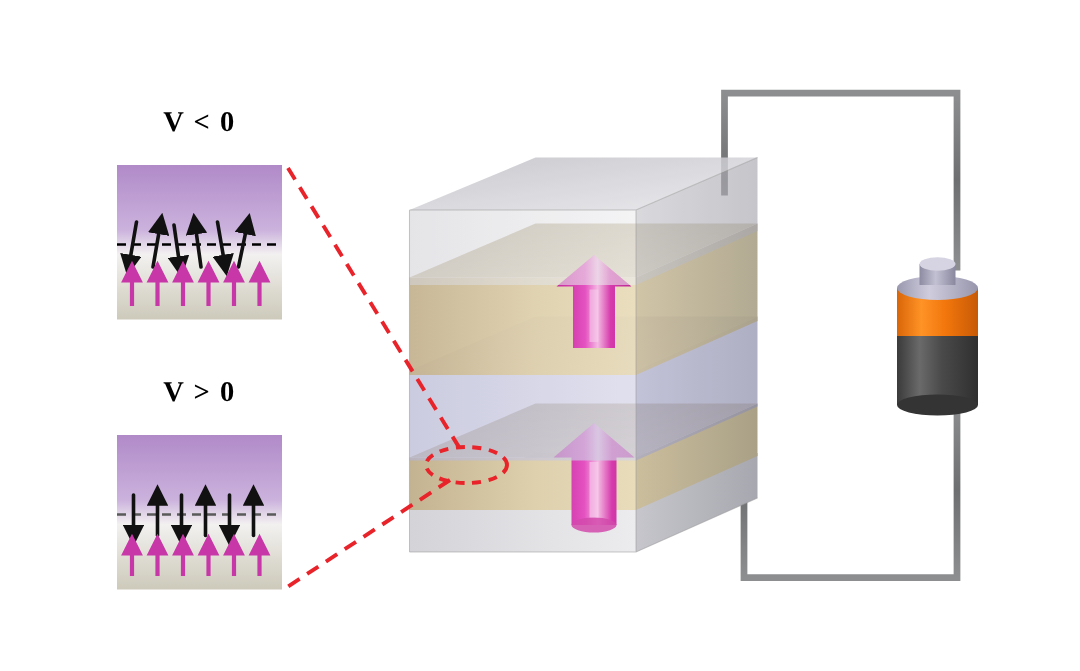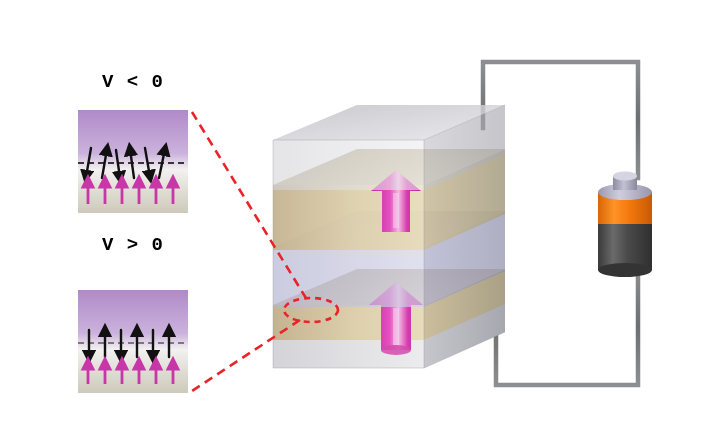--- a/index.html
+++ b/index.html
@@ -16,30 +16,30 @@
   }
   #figure {
     position: absolute;
     left: 0;
     top: 0;
     width: 720px;
     height: 447px;
   }
   .panel-label {
     position: absolute;
-    font-family: Liberation Mono, monospace;
+    font-family: Liberation Serif, serif;
     font-weight: bold;
     font-size: 19px;
     color: #000000;
     letter-spacing: 1px;
     white-space: nowrap;
     text-align: center;
   }
   #label-vneg { left: 78px; top: 71px; width: 110px; }
-  #label-vpos { left: 78px; top: 234px; width: 110px; }
+  #label-vpos { left: 78px; top: 251px; width: 110px; }
 </style>
 </head>
 <body>
 
 <svg id="figure" viewBox="0 0 720 447" xmlns="http://www.w3.org/2000/svg">
   <defs>
     <linearGradient id="panelGrad" x1="0" y1="0" x2="0" y2="1">
       <stop offset="0%" stop-color="#b08ac8"></stop>
       <stop offset="42%" stop-color="#cbb2dd"></stop>
       <stop offset="58%" stop-color="#f3f1f0"></stop>

